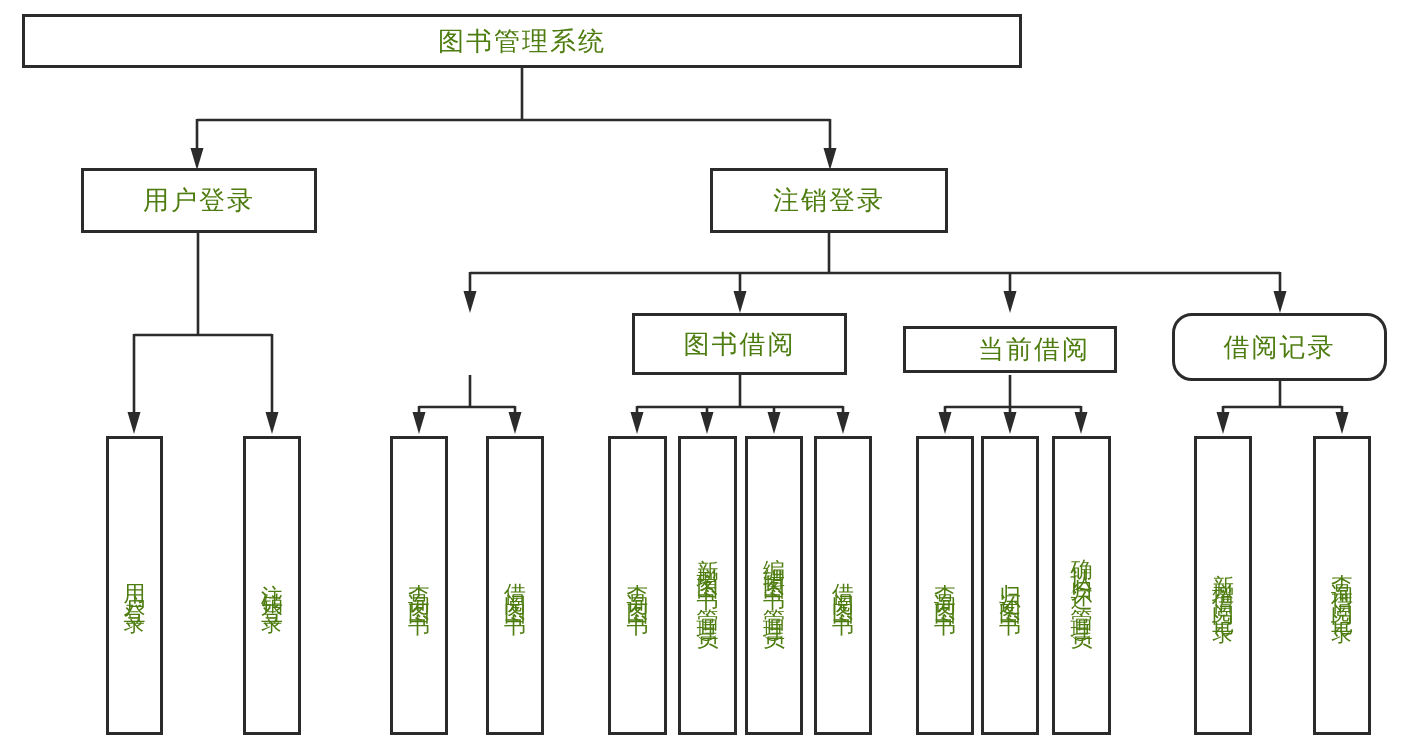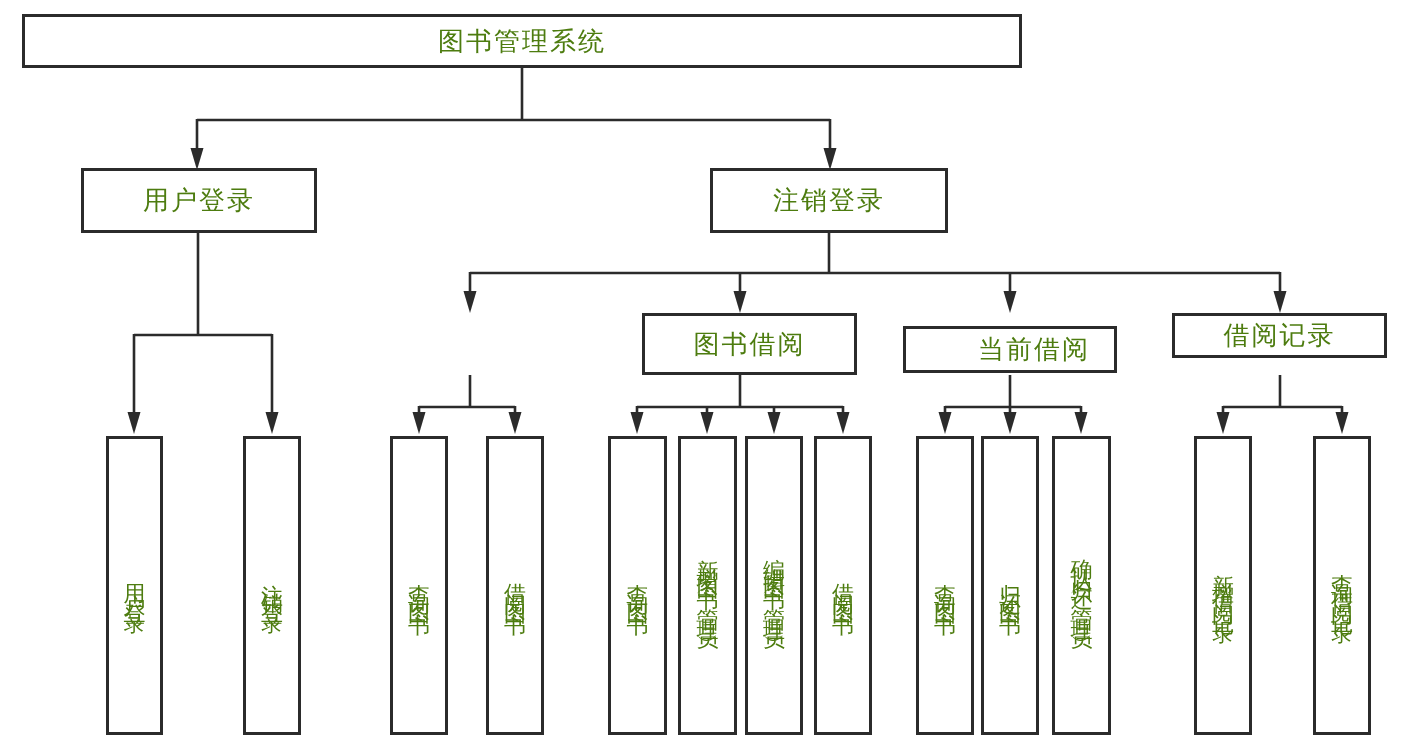--- a/index.html
+++ b/index.html
@@ -42,23 +42,23 @@
     letter-spacing: 10px;
     line-height: 1;
   }
   
   .n-root  { left: 22px;  top: 14px;  width: 1000px; height: 54px; }
   
   .n-login { left: 81px;  top: 168px; width: 236px; height: 65px; }
   .n-mgmt  { left: 710px; top: 168px; width: 238px; height: 65px; }
   
   .n-g0 { left: 364px;  top: 313px; width: 214px; height: 62px; }
-  .n-g1 { left: 632px;  top: 313px; width: 215px; height: 62px; margin-left: 10px; }
+  .n-g1 { left: 632px;  top: 313px; width: 215px; height: 62px; }
   .n-g2 { left: 903px;  top: 326px; width: 214px; height: 47px; padding-left: 48px; }
-  .n-g3 { left: 1172px; top: 313px; width: 215px; height: 45px; }
+  .n-g3 { left: 1172px; top: 313px; width: 215px; height: 68px; border-radius: 20px; }
   
   .leaf { top: 436px; height: 299px; }
   .n-l0  { left: 106px;  width: 57px; }
   .n-l1  { left: 243px;  width: 58px; }
   .n-l2  { left: 390px;  width: 58px; }
   .n-l3  { left: 486px;  width: 58px; }
   .n-l4  { left: 608px;  width: 59px; }
   .n-l5  { left: 678px;  width: 59px; }
   .n-l6  { left: 745px;  width: 58px; }
   .n-l7  { left: 814px;  width: 58px; }

